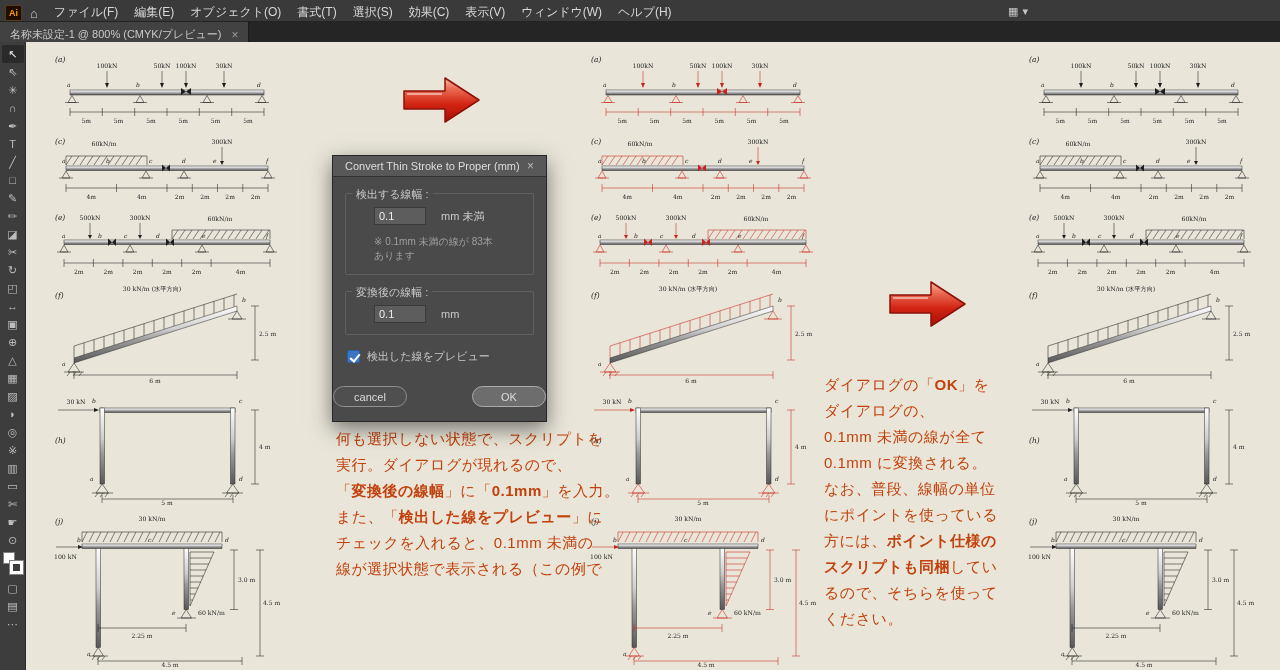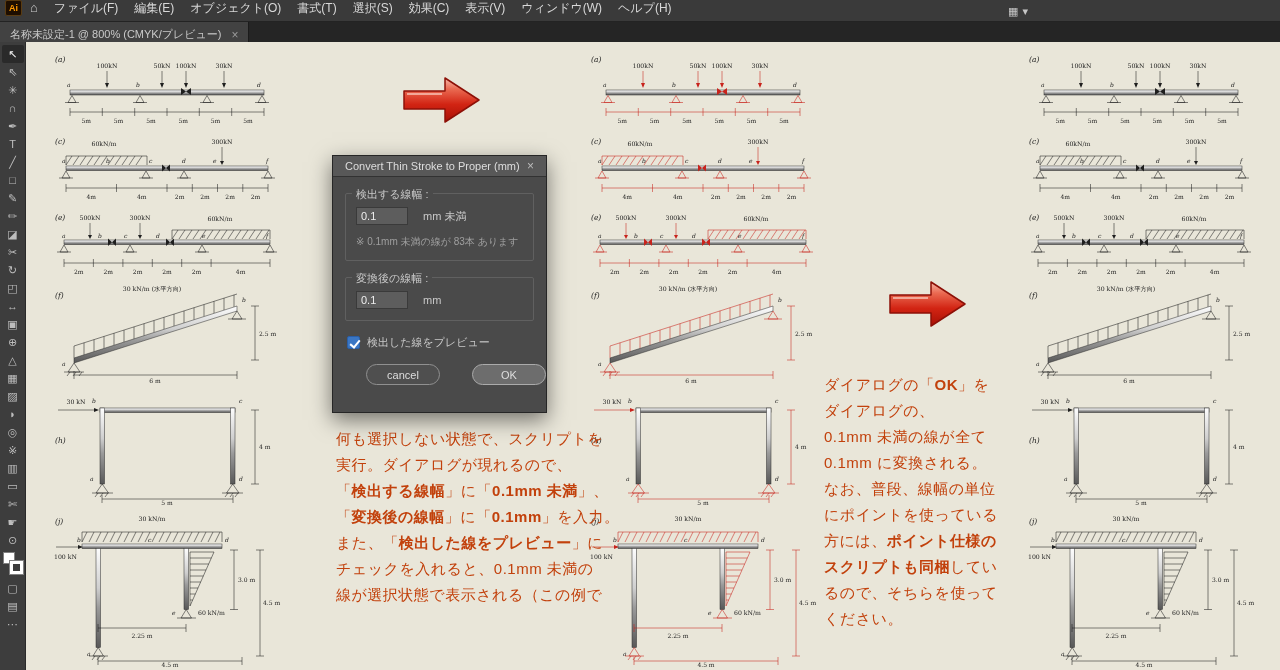--- a/index.html
+++ b/index.html
@@ -1,20 +1,20 @@
 <!DOCTYPE html>
 <html><head>
 <meta charset="utf-8">
 <style>
 *{margin:0;padding:0;box-sizing:border-box}
 html,body{width:1280px;height:670px;overflow:hidden;background:#2b2b2b;font-family:"Liberation Sans","DejaVu Sans",sans-serif}
 #app{position:relative;width:1280px;height:670px}
 
 
-#menubar{position:absolute;left:0;top:0;width:1280px;height:22px;background:#3a3a3a;border-bottom:1px solid #232323;display:flex;align-items:flex-start;color:#d8d8d8;font-size:12px;z-index:30}
+#menubar{position:absolute;left:0;top:0;width:1280px;height:22px;background:#3a3a3a;border-bottom:1px solid #232323;display:flex;align-items:flex-end;color:#d8d8d8;font-size:12px;z-index:30}
 .app-icon{width:17px;height:16px;margin:0 6px 0 5px;background:#1e0e00;color:#ff9a00;font-weight:bold;font-size:9px;display:flex;align-items:center;justify-content:center;border-radius:2px;border:1px solid #5a3c12}
 .home-icon{font-size:13px;margin:0 8px 0 2px;color:#c9c9c9}
 .menu-item{padding:0 8px;cursor:default;white-space:nowrap}
 #workspace{position:absolute;left:1008px;top:0;height:22px;display:flex;align-items:center;gap:4px;color:#c6c6c6;font-size:11px}
 
 
 #tabbar{position:absolute;left:0;top:22px;width:1280px;height:20px;background:#252525;display:flex;align-items:stretch;z-index:29}
 .tab{background:#424242;color:#c9c9c9;font-size:11px;display:flex;align-items:flex-end;padding:0 10px;border-right:1px solid #1b1b1b}
 .tab-close{margin-left:10px;color:#9a9a9a;font-size:12px}
 
@@ -42,30 +42,30 @@
 svg .node{font-size:6px;font-style:italic}
 svg .dim{font-size:6px}
 .highlighted svg .ln{stroke:#c8231c}
 .highlighted svg .af{fill:#c8231c}
 .red-arrow{position:absolute}
 
 
 #dialog{position:absolute;left:306px;top:113px;width:215px;min-height:258px;background:#4a4a4a;border:1px solid #262626;box-shadow:0 7px 20px rgba(0,0,0,0.5);font-size:11px;z-index:20;padding-bottom:14px}
 .dlg-title{height:21px;background:#585858;color:#dddddd;display:flex;align-items:center;padding:0 12px;font-size:11px;border-bottom:1px solid #323232}
 .dlg-close{margin-left:auto;color:#bbbbbb;font-size:12px}
-.dlg-panel{position:relative;border:1px solid #606060;border-radius:2px;margin:16px 12px 12px;padding:13px 10px 11px}
+.dlg-panel{position:relative;border:1px solid #606060;border-radius:2px;margin:16px 12px 12px;padding:13px 28px 11px}
 .dlg-panel-label{position:absolute;top:-7px;left:6px;background:#4a4a4a;color:#c9c9c9;padding:0 4px;font-size:11px}
 .dlg-row{display:flex;align-items:center;gap:15px}
 .dlg-input{width:52px;height:18px;background:#5d5d5d;border:1px solid #3a3a3a;color:#eeeeee;font-size:11px;padding:0 4px;font-family:"Liberation Sans",sans-serif}
 .dlg-unit{color:#c9c9c9}
 .dlg-note{color:#9f9f9f;font-size:10px;margin-top:10px}
 .dlg-check{display:flex;align-items:center;gap:7px;margin:14px 14px 0;color:#c9c9c9}
 .checkbox{width:13px;height:13px;background:#3a76c4;border:1px solid #2a5fa8;border-radius:2px;position:relative;flex:none}
 .checkbox::after{content:"";position:absolute;left:4px;top:1px;width:4px;height:8px;border:solid #ffffff;border-width:0 2px 2px 0;transform:rotate(40deg)}
-.dlg-buttons{display:flex;justify-content:flex-end;gap:32px;margin-top:14px}
+.dlg-buttons{display:flex;justify-content:space-between;gap:32px;margin-top:22px}
 .dlg-btn{width:74px;height:21px;border-radius:11px;background:#4f4f4f;border:1px solid #909090;color:#dddddd;font-size:11px;font-family:"Liberation Sans",sans-serif}
 .dlg-btn.primary{background:#6d6d6d;border-color:#ababab}
 
 
 .anno{position:absolute;color:#c2410c;font-size:15px;line-height:26px;letter-spacing:0.5px;white-space:nowrap}
 #anno-left{left:310px;top:384px;width:278px}
 #anno-right{left:798px;top:330px;width:212px}
 .rt-para + .rt-para{}
 .anno .b{font-weight:bold}
 </style>
@@ -1208,21 +1208,20 @@
       <div class="dlg-buttons">
         <button class="dlg-btn">cancel</button>
         <button class="dlg-btn primary">OK</button>
       </div>
     </div>
 
     <div id="anno-left" class="anno">
         <div class="rt-para">
           <div class="rt-line"><span>何も選択しない状態で、スクリプトを</span></div>
           <div class="rt-line"><span>実行。ダイアログが現れるので、</span></div>
-          <div class="rt-line"><span>「</span><span class="b">検出する線幅</span><span>」に「</span><span class="b">0.1mm 未満</span><span>」、</span></div>
           <div class="rt-line"><span>「</span><span class="b">変換後の線幅</span><span>」に「</span><span class="b">0.1mm</span><span>」を入力。</span></div>
         </div>
         <div class="rt-para">
           <div class="rt-line"><span>また、「</span><span class="b">検出した線をプレビュー</span><span>」に</span></div>
           <div class="rt-line"><span>チェックを入れると、0.1mm 未満の</span></div>
           <div class="rt-line"><span>線が選択状態で表示される（この例で</span></div>
         </div>
       </div>
     <div id="anno-right" class="anno">
         <div class="rt-para">

